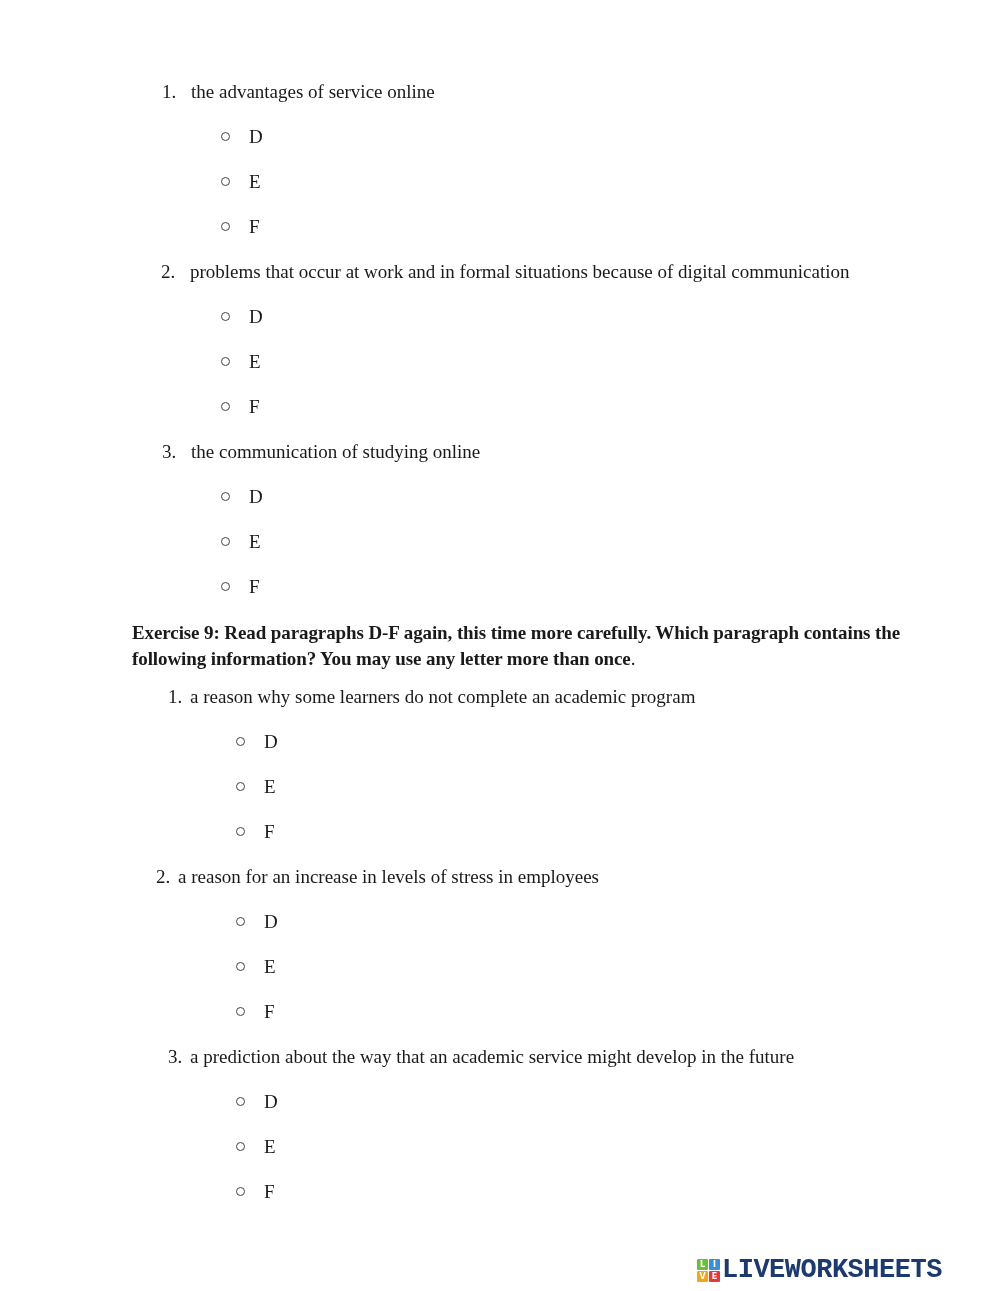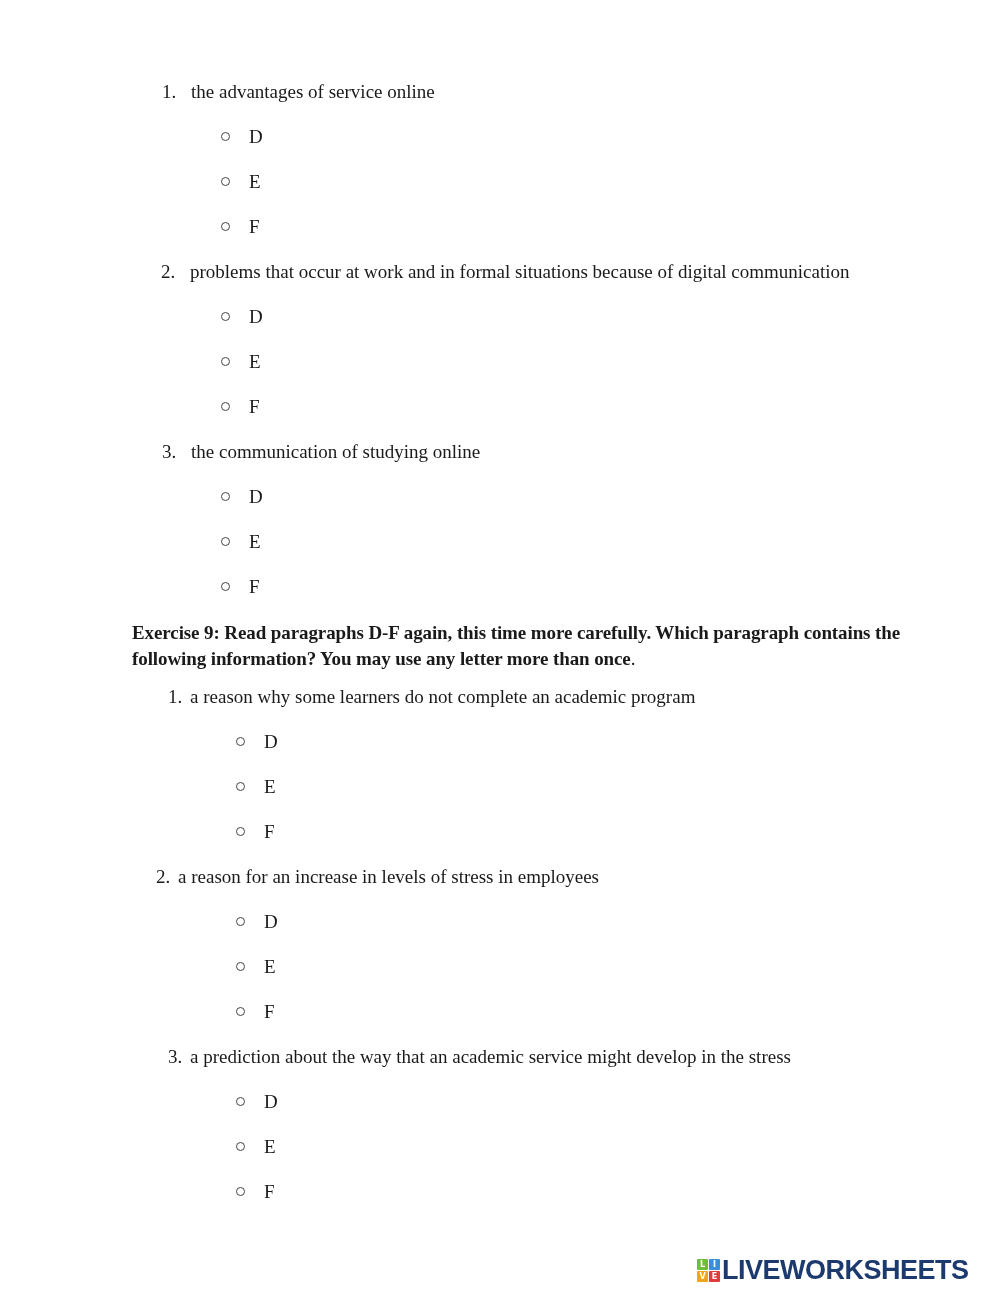--- a/index.html
+++ b/index.html
@@ -70,21 +70,21 @@
       font-family: "DejaVu Sans", sans-serif;
       font-size: 8px;
       font-weight: bold;
       color: #fff;
       display: flex;
       align-items: center;
       justify-content: center;
       border-radius: 1px;
     }
     .logo-text {
-      font-family: Liberation Sans, sans-serif;
+      font-family: Liberation Mono, monospace;
       font-weight: bold;
       font-size: 27px;
       letter-spacing: -0.5px;
       color: #1d3a6e;
       line-height: 28px;
     }
   </style>
 </head>
 <body>
 
@@ -121,21 +121,21 @@
 <div class="opt" style="left:236px; top:821px;"><span class="bullet"></span><span>F</span></div>
 
 <div class="q" style="left:156px; top:866px;">
   <span class="num" style="width:22px;">2.</span><span>a reason for an increase in levels of stress in employees</span>
 </div>
 <div class="opt" style="left:236px; top:911px;"><span class="bullet"></span><span>D</span></div>
 <div class="opt" style="left:236px; top:956px;"><span class="bullet"></span><span>E</span></div>
 <div class="opt" style="left:236px; top:1001px;"><span class="bullet"></span><span>F</span></div>
 
 <div class="q" style="left:168px; top:1046px;">
-  <span class="num" style="width:22px;">3.</span><span>a prediction about the way that an academic service might develop in the stress</span>
+  <span class="num" style="width:22px;">3.</span><span>a prediction about the way that an academic service might develop in the future</span>
 </div>
 <div class="opt" style="left:236px; top:1091px;"><span class="bullet"></span><span>D</span></div>
 <div class="opt" style="left:236px; top:1136px;"><span class="bullet"></span><span>E</span></div>
 <div class="opt" style="left:236px; top:1181px;"><span class="bullet"></span><span>F</span></div>
 
 <div class="logo">
   <div class="tiles">
     <div class="tile" style="background:#6cbf3a;">L</div>
     <div class="tile" style="background:#3a8fd8;">I</div>
     <div class="tile" style="background:#f2a51a;">V</div>

